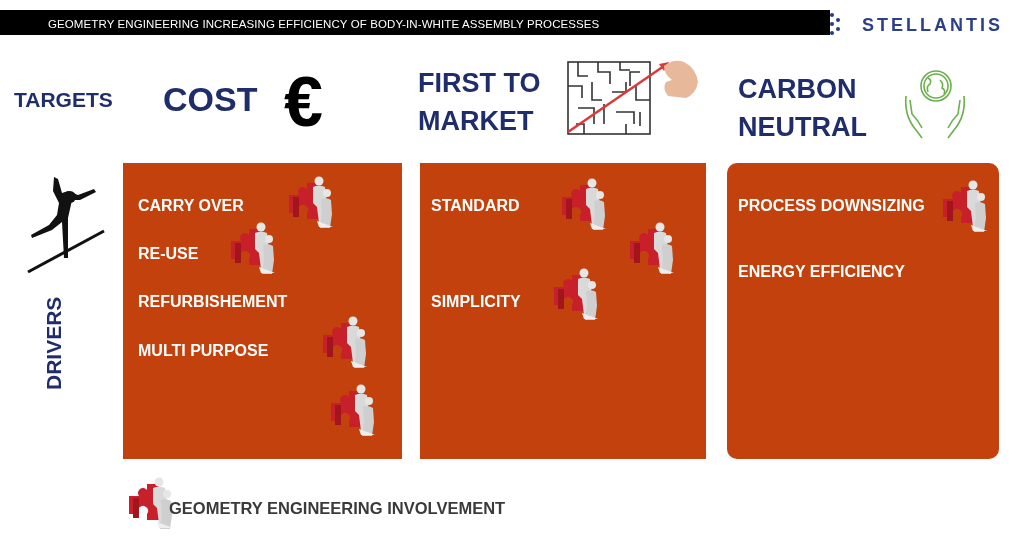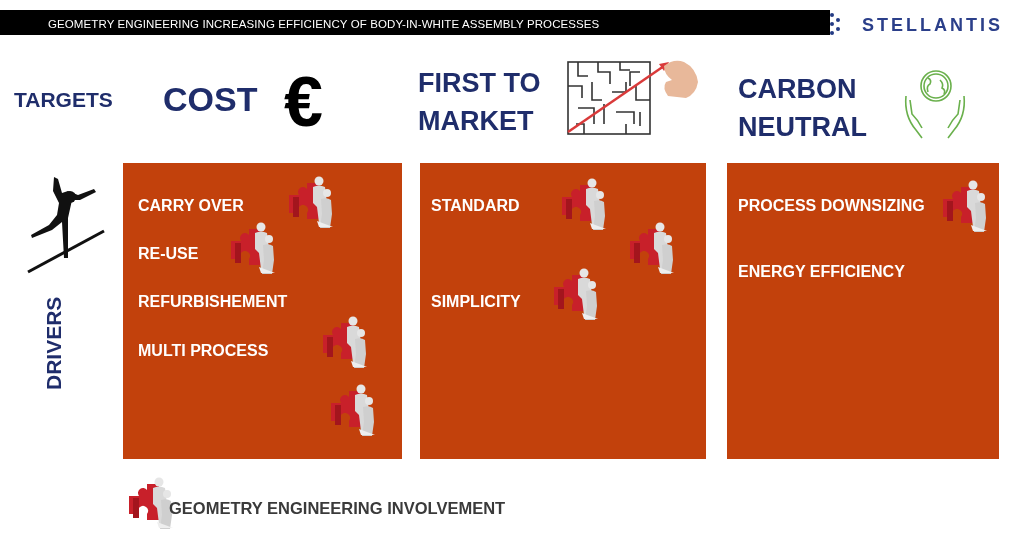--- a/index.html
+++ b/index.html
@@ -41,21 +41,21 @@
     }
     .globe { position: absolute; left: 900px; top: 66px; width: 70px; height: 74px; }
     .skater { position: absolute; left: 26px; top: 175px; width: 80px; height: 100px; }
     .drivers-label {
       position: absolute; left: 42px; top: 390px; transform-origin: left top; transform: rotate(-90deg);
       font-size: 21px; font-weight: bold; color: #1f2d6b; white-space: nowrap;
     }
     .panel { position: absolute; top: 163px; height: 296px; background: #c2410c; }
     .panel-1 { left: 123px; width: 279px; }
     .panel-2 { left: 420px; width: 286px; }
-    .panel-3 { left: 727px; width: 272px; }
+    .panel-3 { left: 727px; width: 272px; border-radius: 10px; }
     .item {
       position: absolute; color: #ffffff; font-size: 16px; font-weight: bold; white-space: nowrap;
     }
     .puzzle { position: absolute; width: 52px; height: 56px; }
     .legend-text {
       position: absolute; left: 169px; top: 499px; font-size: 16.5px; font-weight: bold; color: #3a3a3a;
     }
   </style>
 </head>
 <body>
@@ -123,21 +123,21 @@
   <circle cx="44" cy="22" r="6" fill="#111"></circle>
   <path d="M28 2 l4 2 l4 14 l6 -2 l10 4 l16 -6 l2 3 l-16 8 l-8 0 l-4 18 l0 40 l-4 0 l-2 -36 l-10 8 l-20 8 l-1 -3 l18 -10 l8 -10 l2 -12 l-6 -12 z" fill="#111"></path>
 </svg>
 
 <div class="drivers-label">DRIVERS</div>
 
 <div class="panel panel-1">
   <div class="item" style="left:15px;top:34px">CARRY OVER</div>
   <div class="item" style="left:15px;top:82px">RE-USE</div>
   <div class="item" style="left:15px;top:130px">REFURBISHEMENT</div>
-  <div class="item" style="left:15px;top:179px">MULTI PROCESS</div>
+  <div class="item" style="left:15px;top:179px">MULTI PURPOSE</div>
   <svg class="puzzle" style="left:160px;top:12px" viewBox="0 0 52 56">
       <use href="#puzzle-sym"></use>
     </svg>
   <svg class="puzzle" style="left:102px;top:58px" viewBox="0 0 52 56">
       <use href="#puzzle-sym"></use>
     </svg>
   <svg class="puzzle" style="left:194px;top:152px" viewBox="0 0 52 56">
       <use href="#puzzle-sym"></use>
     </svg>
   <svg class="puzzle" style="left:202px;top:220px" viewBox="0 0 52 56">

